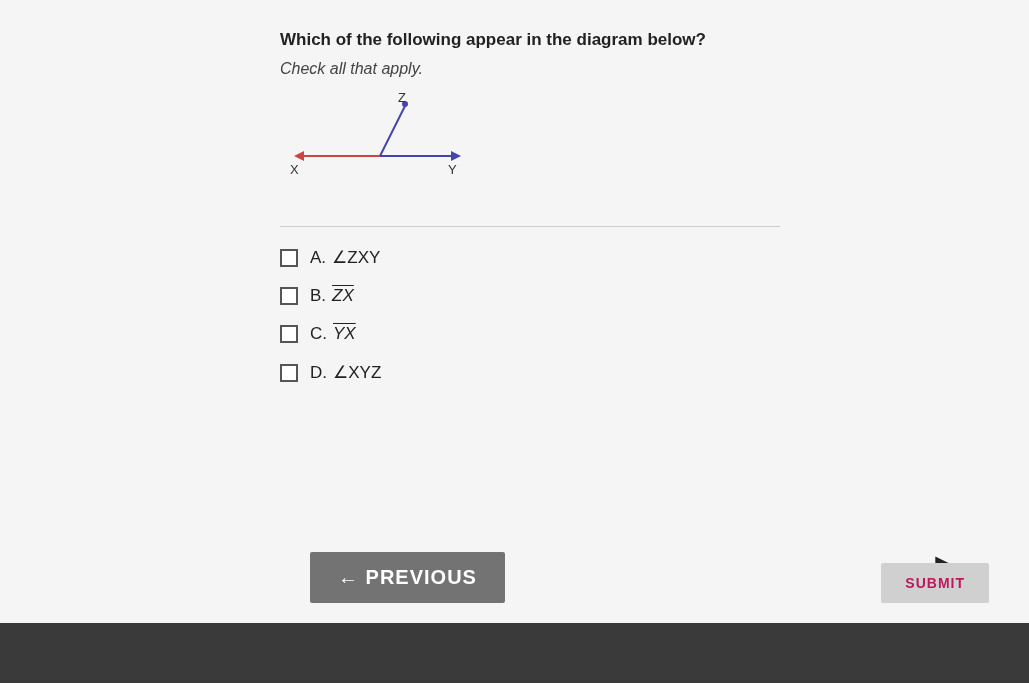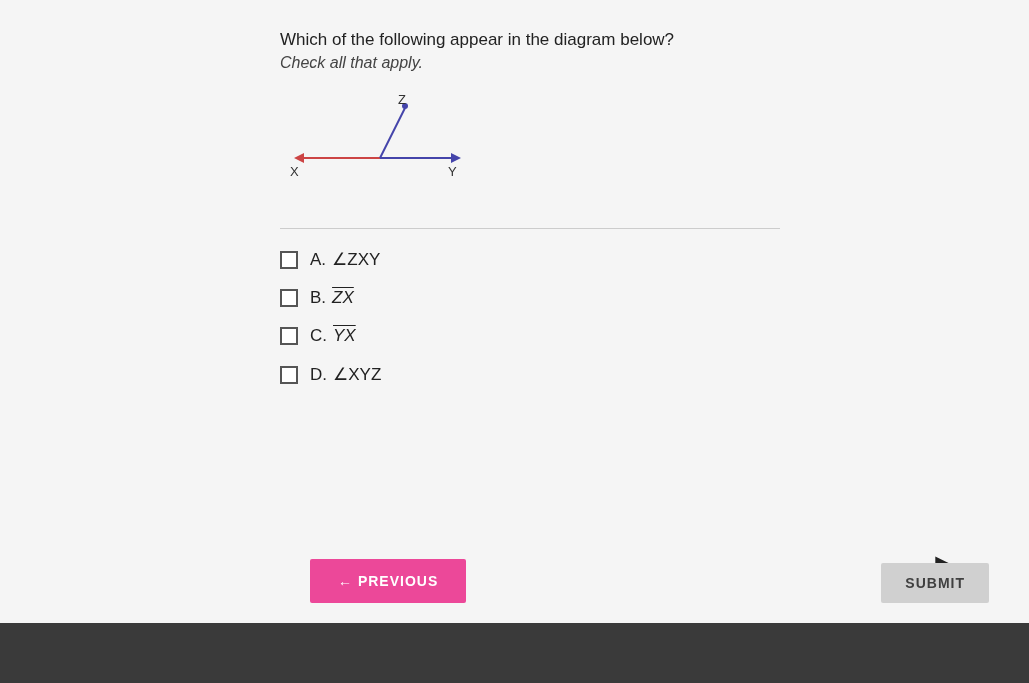--- a/index.html
+++ b/index.html
@@ -28,29 +28,29 @@
       bottom: 0;
       left: 0;
       right: 0;
       height: 60px;
       background: #3a3a3a;
     }
 
     .question-title {
       font-size: 17px;
       color: #222;
-      margin-bottom: 4px;
-      font-weight: 400;
+      margin-bottom: 10px;
+      font-weight: 700;
     }
 
     .question-subtitle {
       font-size: 16px;
       color: #444;
       font-style: italic;
-      margin-bottom: 16px;
+      margin-bottom: 8px;
       font-weight: 400;
     }
 
     .diagram-container {
       margin-bottom: 20px;
       padding-bottom: 20px;
       border-bottom: 1px solid #ccc;
       width: 500px;
     }
 
@@ -95,40 +95,40 @@
 
     .overline {
       text-decoration: overline;
       font-style: italic;
     }
 
     .previous-btn {
       position: absolute;
       bottom: 80px;
       left: 310px;
-      background: #ec4899;
+      background: #737373;
       color: white;
       border: none;
       padding: 14px 28px;
-      font-size: 14px;
+      font-size: 20px;
       font-weight: bold;
       letter-spacing: 1px;
       cursor: pointer;
       display: flex;
       align-items: center;
       gap: 8px;
       border-radius: 2px;
     }
 
     .submit-btn {
       position: absolute;
       bottom: 80px;
       right: 40px;
       background: #d0d0d0;
-      color: #404040;
+      color: #be185d;
       border: none;
       padding: 12px 24px;
       font-size: 14px;
       font-weight: bold;
       letter-spacing: 1px;
       cursor: pointer;
       border-radius: 2px;
     }
 
     .cursor-arrow {

